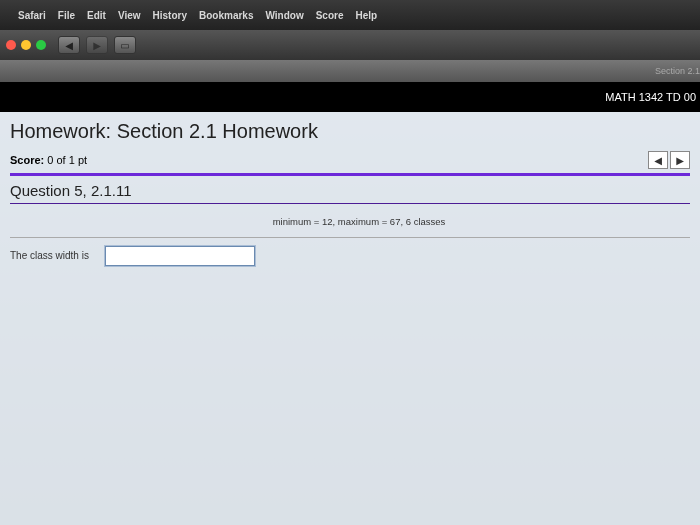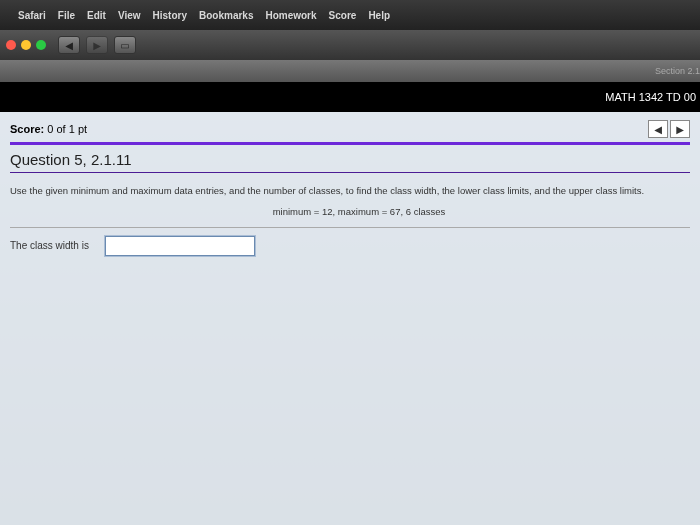--- a/index.html
+++ b/index.html
@@ -133,21 +133,21 @@
 <body>
 
 <div class="menubar">
   <span class="apple-icon"></span>
   <span>Safari</span>
   <span>File</span>
   <span>Edit</span>
   <span>View</span>
   <span>History</span>
   <span>Bookmarks</span>
-  <span>Homework</span>
+  <span>Window</span>
   <span>Score</span>
   <span>Help</span>
 </div>
 
 <div class="toolbar">
   <div class="traffic">
     <div class="dot red"></div>
     <div class="dot yellow"></div>
     <div class="dot green"></div>
   </div>
@@ -159,36 +159,36 @@
 
 <div class="tab-row">
   <span>Section 2.1</span>
 </div>
 
 <div class="app-header">
   <span>MATH 1342 TD 00</span>
 </div>
 
 <div class="content">
+  <h1 class="hw-title">Homework: Section 2.1 Homework</h1>
 
   <div class="score-row">
     <div>
       <b>Score:</b>
       <span>0 of 1 pt</span>
     </div>
     <div class="nav-arrows">
       <div class="arrow-btn">◀</div>
       <div class="arrow-btn">▶</div>
     </div>
   </div>
 
   <div class="q-title">Question 5, 2.1.11</div>
 
   <div class="q-body">
-    <div class="line">Use the given minimum and maximum data entries, and the number of classes, to find the class width, the lower class limits, and the upper class limits.</div>
     <div class="line indent">minimum = 12, maximum = 67, 6 classes</div>
     <hr class="hr-thin">
     <div class="answer-row">
       <span>The class width is</span>
       <input class="answer-input" type="text" value="" style="">
     </div>
   </div>
 </div>
 
 </body></html>

